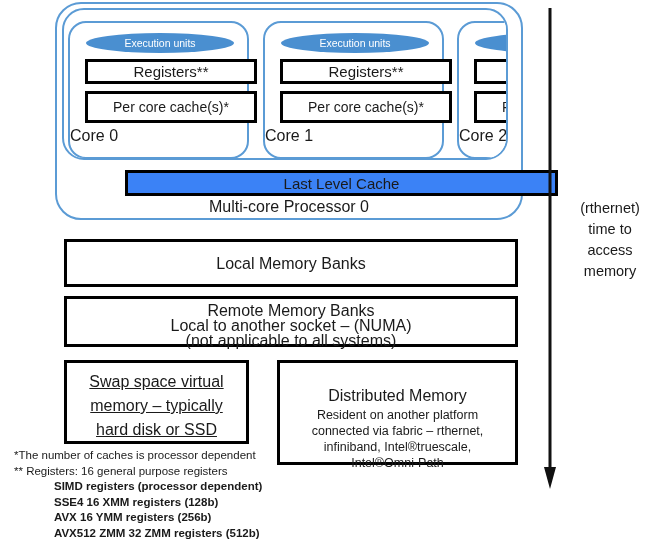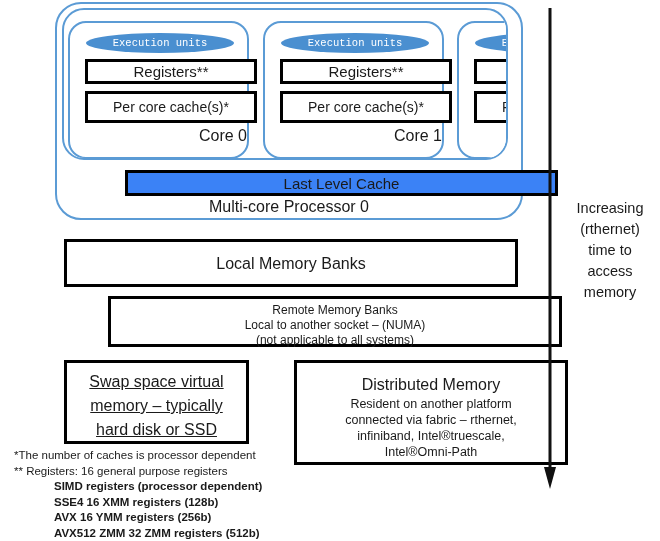--- a/index.html
+++ b/index.html
@@ -64,21 +64,20 @@
     width: 148px;
     height: 20px;
     background: #4a8fd0;
     border-radius: 50% / 50%;
     color: #ffffff;
     font-size: 10.5px;
     line-height: 20px;
     text-align: center;
     white-space: nowrap;
     overflow: hidden;
-    font-family: Liberation Mono, monospace;
   }
 
   .inner-box {
     position: absolute;
     left: 15px;
     width: 172px;
     border: 3px solid #000000;
     box-sizing: border-box;
     background: #ffffff;
     text-align: center;
@@ -94,21 +93,21 @@
     top: 68px;
     height: 32px;
     line-height: 27px;
     font-size: 14px;
   }
   .core-label {
     position: absolute;
     left: 0;
     right: 0;
     top: 104px;
-    text-align: right;
+    text-align: left;
     font-size: 16px;
     white-space: nowrap;
   }
 
   
   #last-level-cache {
     position: absolute;
     left: 68px;
     top: 166px;
     width: 433px;
@@ -149,42 +148,41 @@
     line-height: 44px;
     font-size: 16px;
   }
 
   #remote-memory-banks {
     left: 64px;
     top: 296px;
     width: 454px;
     height: 51px;
     padding-top: 4px;
-    font-size: 12px;
+    font-size: 16px;
     line-height: 15px;
-    margin-left: 44px;
   }
 
   #swap-space {
     left: 64px;
     top: 360px;
     width: 185px;
     height: 84px;
     padding-top: 7px;
     font-size: 16px;
     line-height: 24px;
     text-decoration: underline;
   }
 
   #distributed-memory {
-    left: 294px;
+    left: 277px;
     top: 360px;
-    width: 274px;
+    width: 241px;
     height: 105px;
-    padding-top: 11px;
+    padding-top: 22px;
     font-size: 12.5px;
     line-height: 16px;
   }
   #distributed-memory .dm-title {
     font-size: 16px;
     line-height: 22px;
   }
 
   
   #latency-arrow {
@@ -271,21 +269,20 @@
   <div>infiniband, Intel®truescale,</div>
   <div>Intel®Omni-Path</div>
 </div>
 
 <svg id="latency-arrow" viewBox="0 0 14 482">
   <line x1="7" y1="0" x2="7" y2="462" stroke="#111111" stroke-width="3"></line>
   <polygon points="7,481 1,459 13,459" fill="#111111"></polygon>
 </svg>
 
 <div id="latency-caption">
-  <div>Increasing</div>
   <div>(rthernet)</div>
   <div>time to</div>
   <div>access</div>
   <div>memory</div>
 </div>
 
 <div id="footnotes">
   <div>*The number of caches is processor dependent</div>
   <div>** Registers: 16 general purpose registers</div>
   <div class="indent">SIMD registers (processor dependent)</div>

